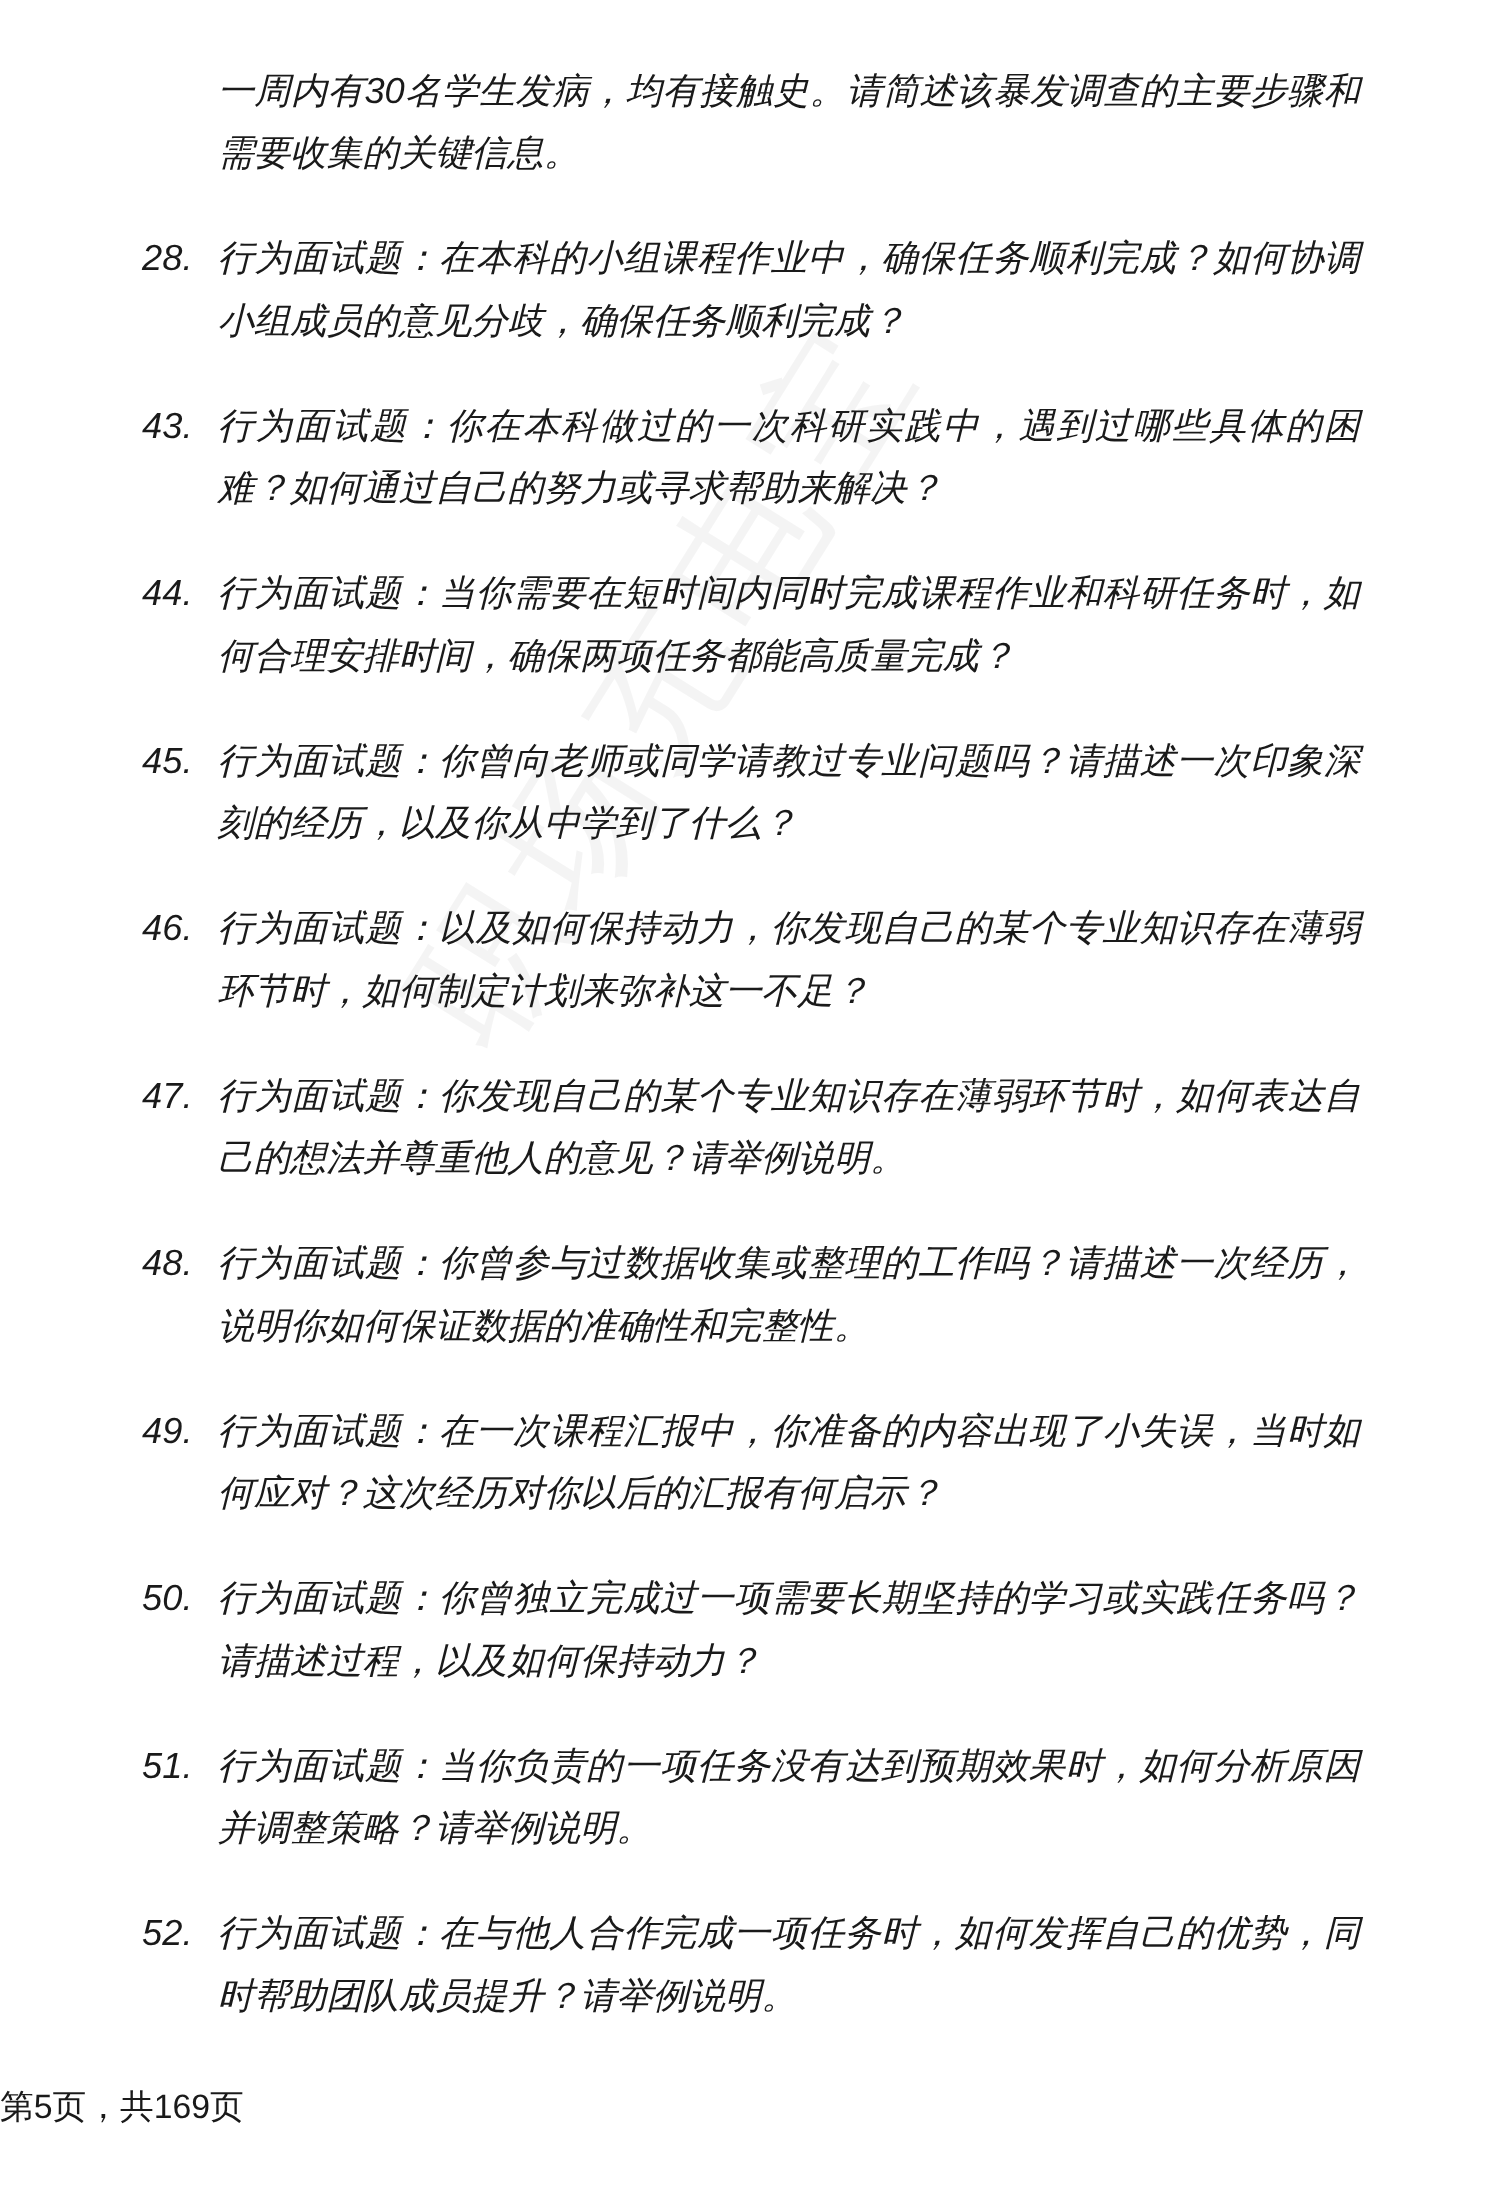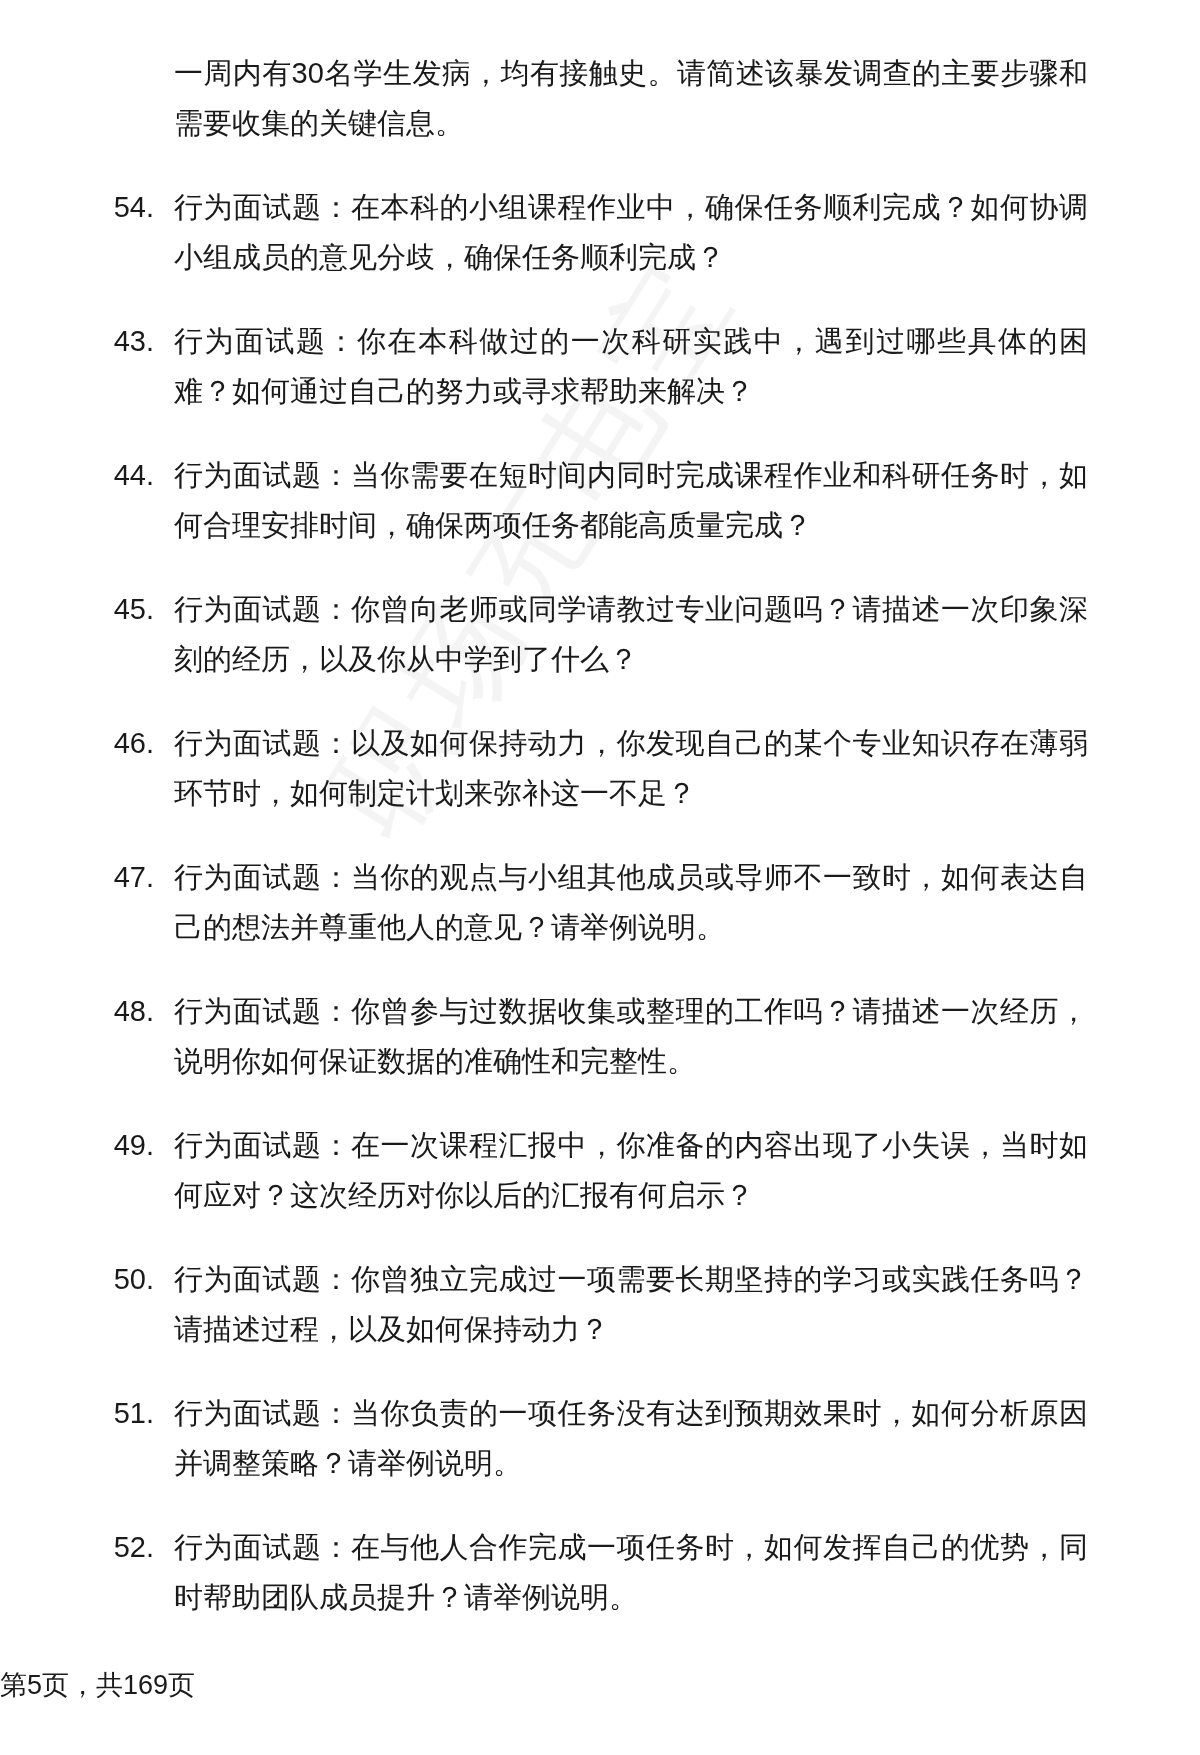--- a/index.html
+++ b/index.html
@@ -35,20 +35,21 @@
     font-family: "Liberation Sans", "DejaVu Sans", sans-serif;
     letter-spacing: 10px;
     transform: rotate(-58deg);
     transform-origin: left top;
     white-space: nowrap;
     font-weight: 400;
   }
   .content {
     position: relative;
     z-index: 1;
+    font-style: italic;
   }
   .para {
     display: flex;
     align-items: flex-start;
     margin-bottom: 34px;
     color: #1a1a1a;
     font-size: 29px;
     line-height: 50px;
   }
   .para.cont {
@@ -100,21 +101,21 @@
   </div>
 
   <div class="content">
 
     <div class="para cont">
       <div class="num blank">00.</div>
       <div class="body-text">一周内有30名学生发病，均有接触史。请简述该暴发调查的主要步骤和需要收集的关键信息。</div>
     </div>
 
     <div class="para">
-      <div class="num">54.</div>
+      <div class="num">28.</div>
       <div class="body-text">行为面试题：在本科的小组课程作业中，确保任务顺利完成？如何协调小组成员的意见分歧，确保任务顺利完成？</div>
     </div>
 
     <div class="para">
       <div class="num">43.</div>
       <div class="body-text">行为面试题：你在本科做过的一次科研实践中，遇到过哪些具体的困难？如何通过自己的努力或寻求帮助来解决？</div>
     </div>
 
     <div class="para">
       <div class="num">44.</div>
@@ -126,21 +127,21 @@
       <div class="body-text">行为面试题：你曾向老师或同学请教过专业问题吗？请描述一次印象深刻的经历，以及你从中学到了什么？</div>
     </div>
 
     <div class="para">
       <div class="num">46.</div>
       <div class="body-text">行为面试题：以及如何保持动力，你发现自己的某个专业知识存在薄弱环节时，如何制定计划来弥补这一不足？</div>
     </div>
 
     <div class="para">
       <div class="num">47.</div>
-      <div class="body-text">行为面试题：当你的观点与小组其他成员或导师不一致时，如何表达自己的想法并尊重他人的意见？请举例说明。</div>
+      <div class="body-text">行为面试题：你发现自己的某个专业知识存在薄弱环节时，如何表达自己的想法并尊重他人的意见？请举例说明。</div>
     </div>
 
     <div class="para">
       <div class="num">48.</div>
       <div class="body-text">行为面试题：你曾参与过数据收集或整理的工作吗？请描述一次经历，说明你如何保证数据的准确性和完整性。</div>
     </div>
 
     <div class="para">
       <div class="num">49.</div>
       <div class="body-text">行为面试题：在一次课程汇报中，你准备的内容出现了小失误，当时如何应对？这次经历对你以后的汇报有何启示？</div>

